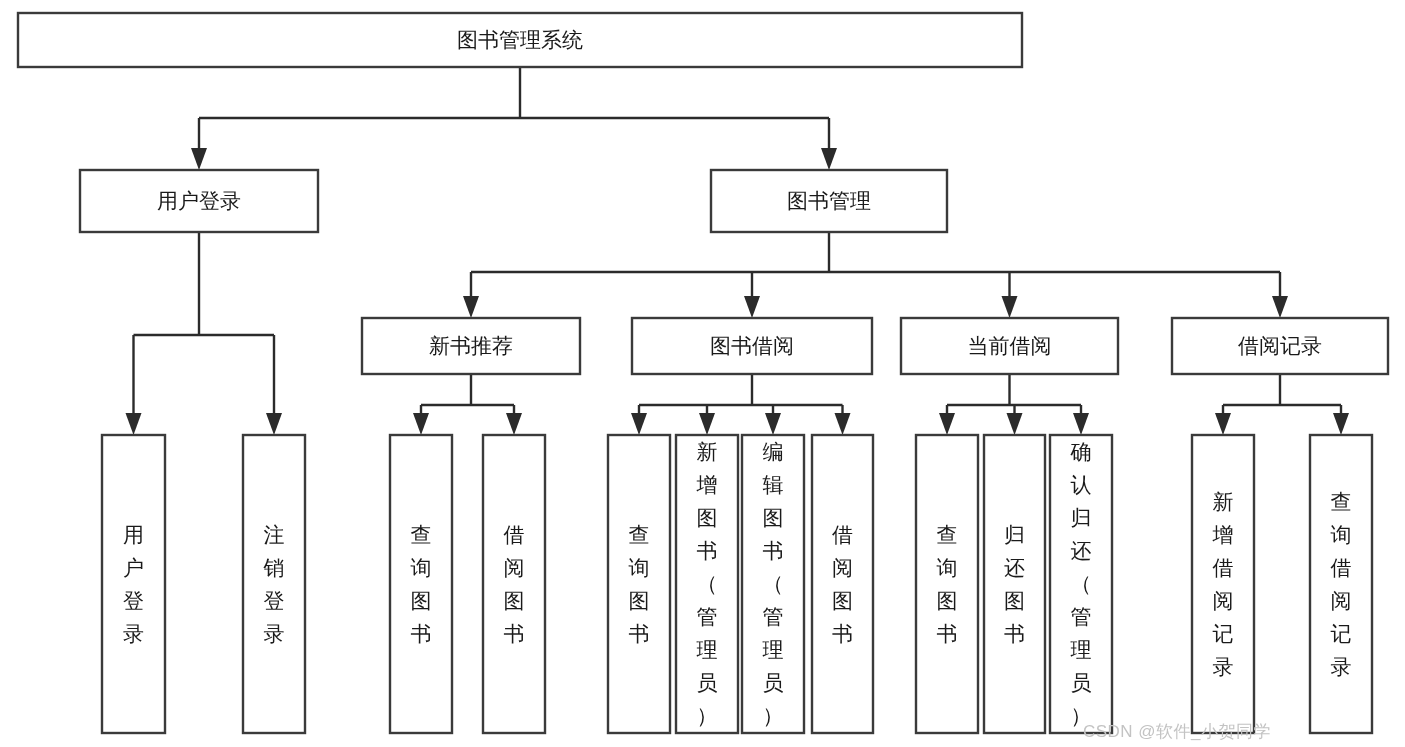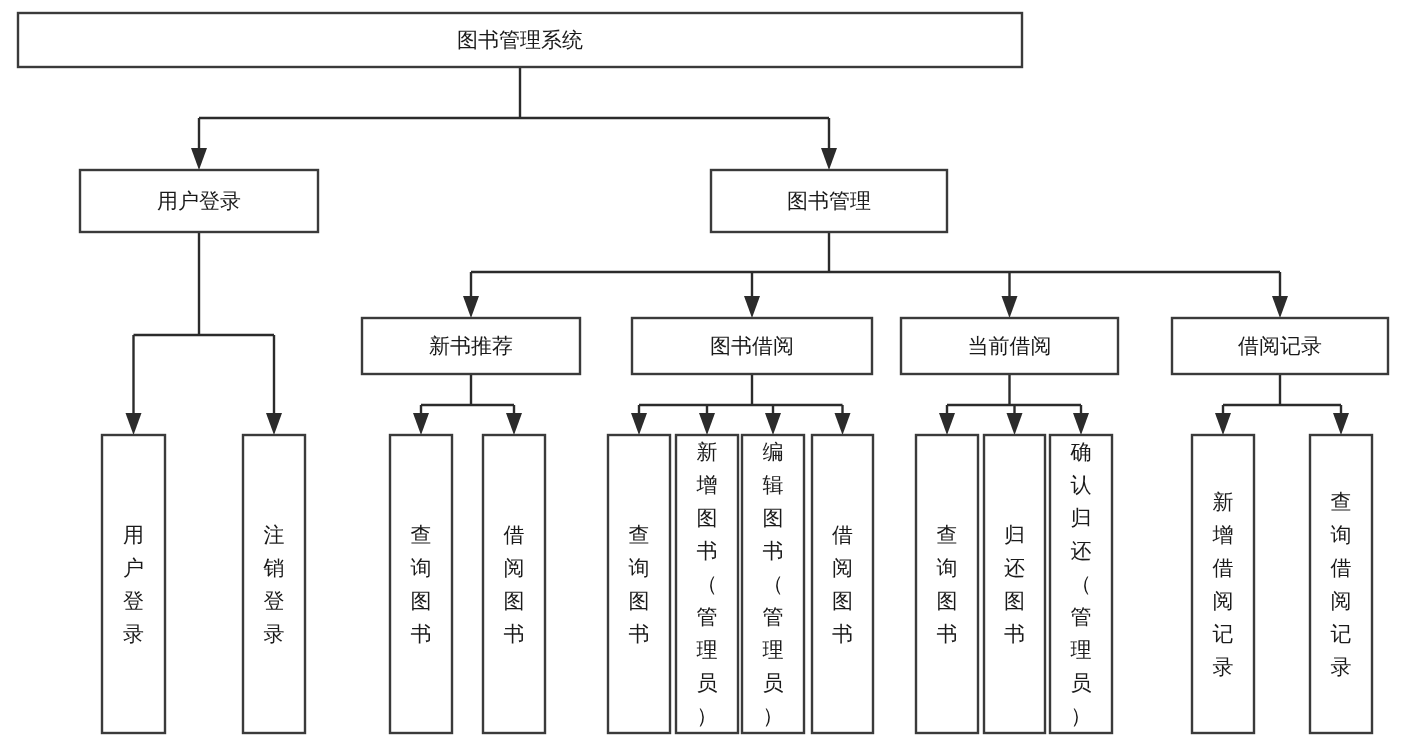--- a/index.html
+++ b/index.html
@@ -216,13 +216,14 @@
         <g>
           <rect class="node-box" x="1192" y="435" width="62" height="298"></rect>
           <text class="node-label-vertical" x="1223" y="508.76"><tspan x="1223" dy="0">新</tspan><tspan x="1223" dy="33">增</tspan><tspan x="1223" dy="33">借</tspan><tspan x="1223" dy="33">阅</tspan><tspan x="1223" dy="33">记</tspan><tspan x="1223" dy="33">录</tspan></text>
         </g>
         <g>
           <rect class="node-box" x="1310" y="435" width="62" height="298"></rect>
           <text class="node-label-vertical" x="1341" y="508.76"><tspan x="1341" dy="0">查</tspan><tspan x="1341" dy="33">询</tspan><tspan x="1341" dy="33">借</tspan><tspan x="1341" dy="33">阅</tspan><tspan x="1341" dy="33">记</tspan><tspan x="1341" dy="33">录</tspan></text>
         </g>
       </g>
   </svg>
+  <div class="watermark">CSDN @软件_小贺同学</div>
 </div>
 
 </body></html>

